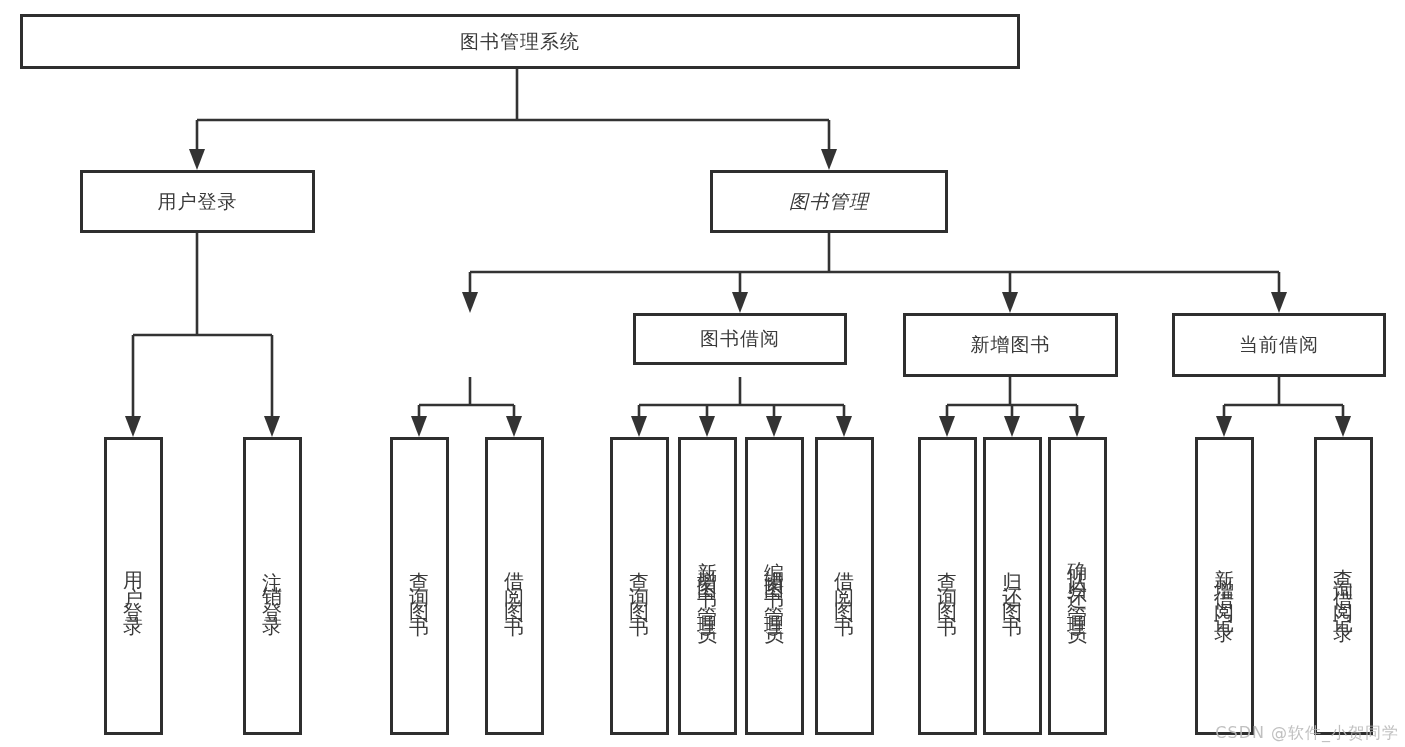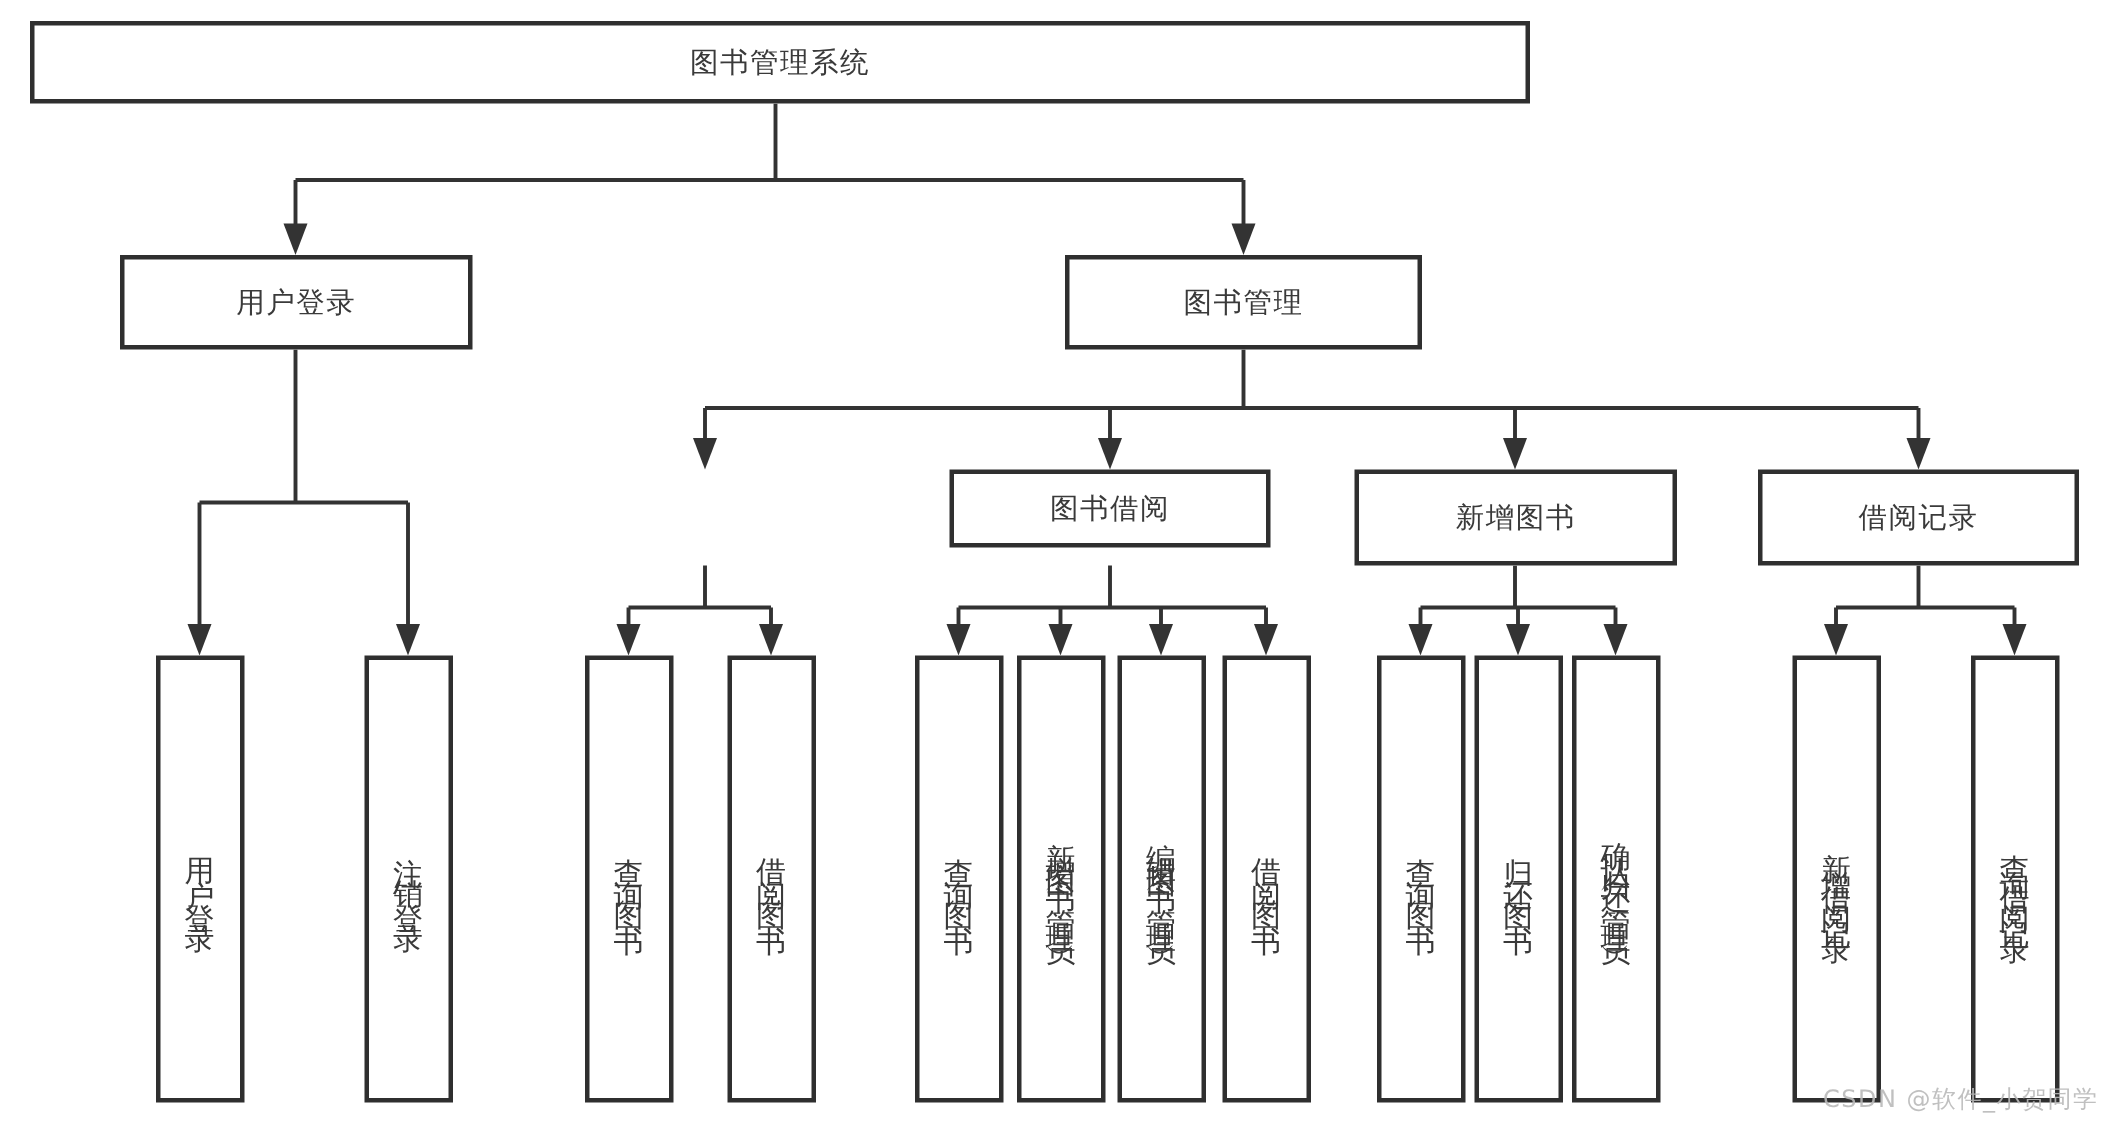--- a/index.html
+++ b/index.html
@@ -51,21 +51,21 @@
     line-height: 1;
     letter-spacing: 15px;
     white-space: nowrap;
   }
   .leaf .vlabel.mid   { letter-spacing: 11px; }
   .leaf .vlabel.tight { letter-spacing: 9px; }
 
   
   .n-root        { left: 20px;   top: 14px;  width: 1000px; height: 55px; }
   .n-user-login  { left: 80px;   top: 170px; width: 235px;  height: 63px; }
-  .n-book-mgmt   { left: 710px;  top: 170px; width: 238px;  height: 63px; }
+  .n-book-mgmt   { left: 710px;  top: 170px; width: 238px;  height: 63px; font-style: italic; }
   .n-new-book    { left: 363px;  top: 313px; width: 214px;  height: 64px; }
   .n-book-borrow { left: 633px;  top: 313px; width: 214px;  height: 52px; }
   .n-current     { left: 903px;  top: 313px; width: 215px;  height: 64px; }
   .n-records     { left: 1172px; top: 313px; width: 214px;  height: 64px; }
 
   .l0  { left: 104px; }
   .l1  { left: 243px; }
   .l2  { left: 390px; }
   .l3  { left: 485px; }
   .l4  { left: 610px; }
@@ -174,21 +174,21 @@
     <span class="hlabel">图书管理</span>
   </div>
 
   <div class="node n-book-borrow">
     <span class="hlabel">图书借阅</span>
   </div>
   <div class="node n-current">
     <span class="hlabel">新增图书</span>
   </div>
   <div class="node n-records">
-    <span class="hlabel">借阅记录</span>
+    <span class="hlabel">当前借阅</span>
   </div>
 
   <div class="node leaf l0">
     <span class="vlabel">用户登录</span>
   </div>
   <div class="node leaf l1">
     <span class="vlabel">注销登录</span>
   </div>
   <div class="node leaf l2">
     <span class="vlabel">查询图书</span>

